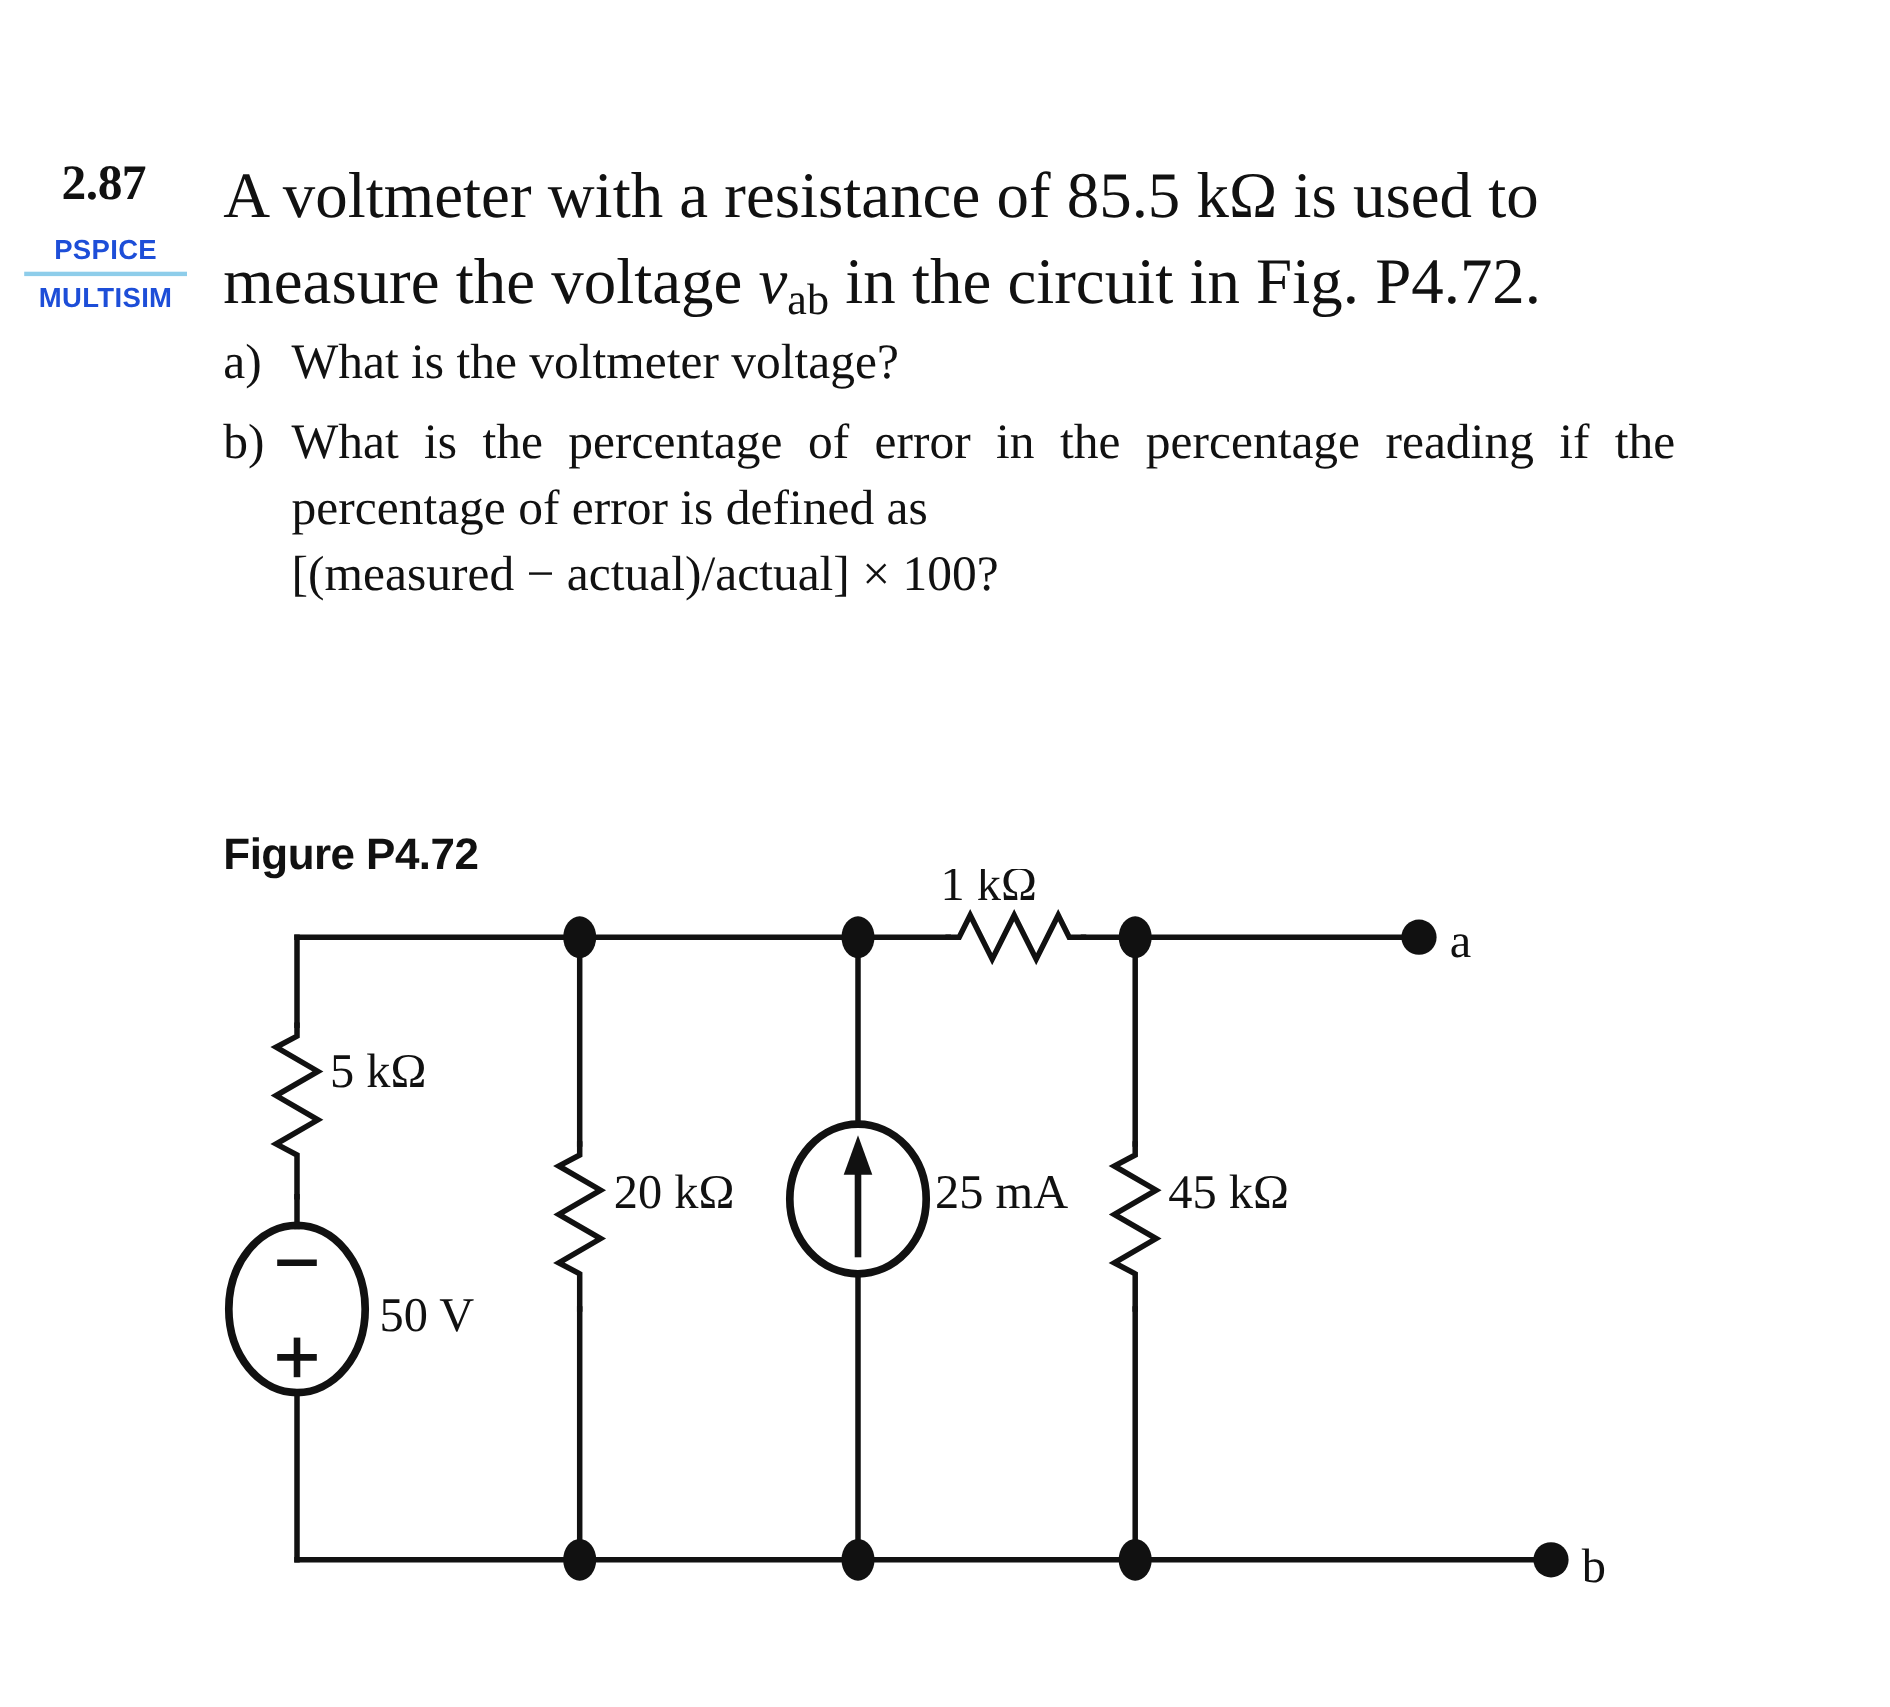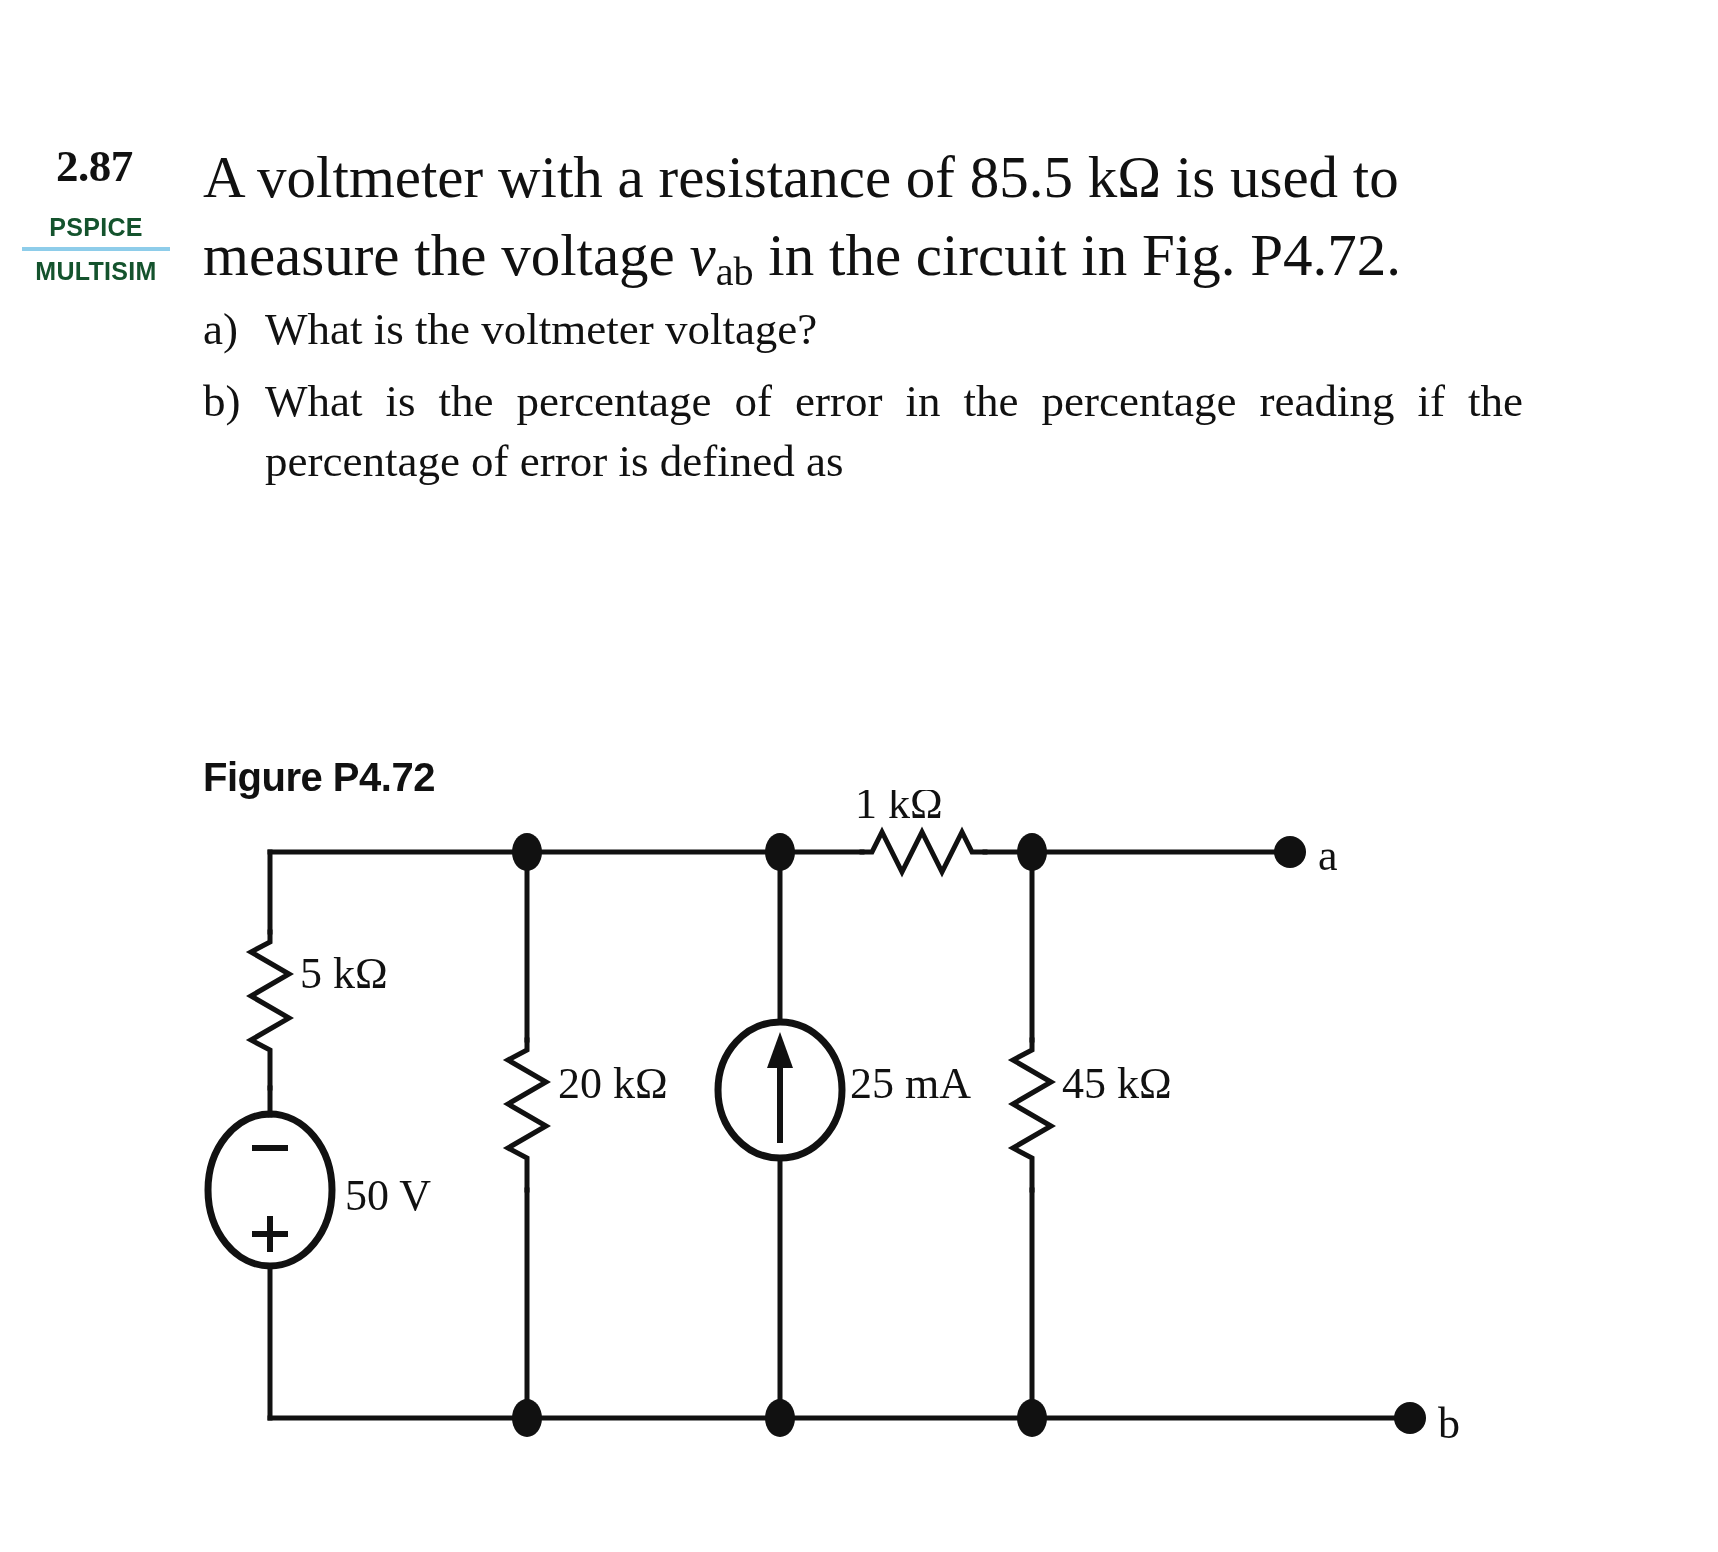--- a/index.html
+++ b/index.html
@@ -13,21 +13,21 @@
   
   .prob-num{
     position:absolute;left:56px;top:140px;
     font-family:"Liberation Serif","DejaVu Serif",serif;
     font-weight:bold;font-size:45px;letter-spacing:-0.5px;
   }
   .badge{
     position:absolute;left:22px;top:215px;width:148px;
     font-family:"Liberation Sans","DejaVu Sans",sans-serif;
     font-weight:bold;font-size:25px;letter-spacing:0.3px;
-    color:#14532d;text-align:center;line-height:1.0;
+    color:#1d4ed8;text-align:center;line-height:1.0;
   }
   .badge .rule{
     height:4px;background:#8ecdea;margin:7px 0 8px 0;width:148px;
   }
 
   .body-text{
     position:absolute;left:203px;top:138px;width:1310px;
     font-size:59px;line-height:1.33;text-align:justify;
   }
   .body-text .l1,.body-text .l2{display:block;}
@@ -74,20 +74,21 @@
   </div>
 
   <div class="list">
     <div class="li">
       <span class="mark">a)</span>
       <span class="txt">What is the voltmeter voltage?</span>
     </div>
     <div class="li">
       <span class="mark">b)</span>
       <span class="txt"><span>What is the percentage of error in the percentage reading if the percentage of error is defined as</span>
+        <span class="last">[(measured − actual)/actual] × 100?</span>
       </span>
     </div>
   </div>
 
   <div class="fig-caption">Figure P4.72</div>
 
   <div class="circuit">
   <svg width="1718" height="700" viewBox="0 0 1718 700" xmlns="http://www.w3.org/2000/svg">
     <g stroke="#111111" stroke-width="5" fill="none" stroke-linecap="square">
 

